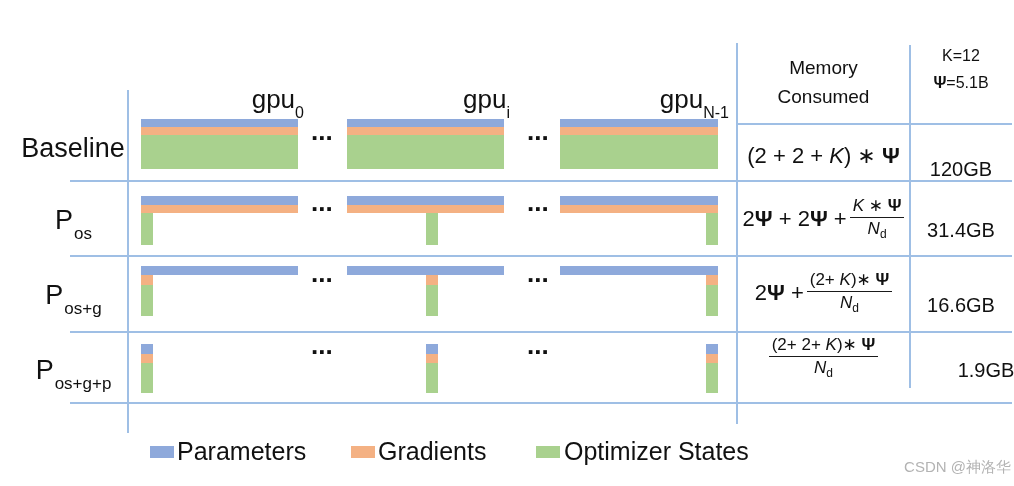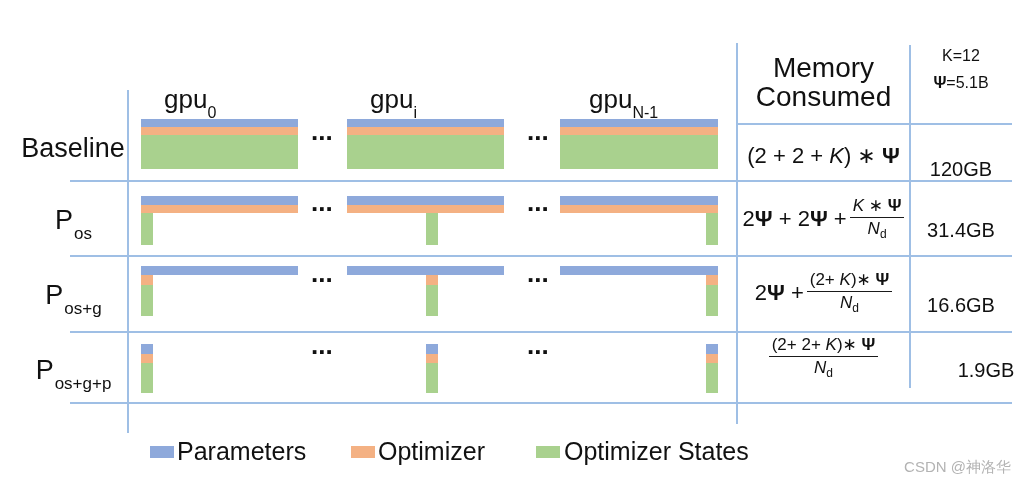--- a/index.html
+++ b/index.html
@@ -13,25 +13,25 @@
 
   
   .seg{position:absolute;}
   .seg-p{background:#8EA9DB;}
   .seg-g{background:#F4B183;}
   .seg-o{background:#A9D18E;}
 
   
   .rowlabel{position:absolute;left:0;width:146px;text-align:center;font-size:27px;color:#111;}
   .rowlabel sub{font-size:17px;position:relative;top:4px;left:1px;}
-  .gpuhead{position:absolute;width:140px;text-align:left;font-size:26px;color:#111;top:84px;}
+  .gpuhead{position:absolute;width:140px;text-align:right;font-size:26px;color:#111;top:84px;}
   .gpuhead sub{font-size:16px;position:relative;top:4px;}
   .dots{position:absolute;font-weight:700;font-size:26px;line-height:26px;height:26px;color:#111;letter-spacing:0px;}
 
-  .memhead{position:absolute;left:737px;width:173px;text-align:center;font-size:28px;line-height:29px;top:53px;color:#111;}
+  .memhead{position:absolute;left:737px;width:173px;text-align:center;font-size:19px;line-height:29px;top:53px;color:#111;}
   .consts{position:absolute;left:910px;width:102px;text-align:center;font-size:16px;line-height:22px;top:45px;color:#111;}
   .consts sub{font-size:11px;}
   .bold{font-weight:700;}
 
   .formula{position:absolute;left:737px;width:173px;display:flex;align-items:center;justify-content:center;
            font-family:Liberation Sans, sans-serif;font-size:22px;color:#111;}
   .formula .it{font-style:italic;}
   .formula .psi{font-weight:700;font-style:normal;}
   .frac{display:inline-flex;flex-direction:column;align-items:center;font-size:17px;line-height:1.15;margin-left:3px;}
   .frac .num{border-bottom:1.5px solid #1a1a1a;padding:0 3px 1px 3px;white-space:nowrap;}
@@ -153,19 +153,19 @@
   </div>
 
   <div class="val" style="top:146px;">120GB</div>
   <div class="val" style="top:207px;">31.4GB</div>
   <div class="val" style="top:282px;">16.6GB</div>
   <div class="val" style="top:347px;padding-left:25px;">1.9GB</div>
 
   <div class="legend-swatch seg-p" style="left:150px;"></div>
   <div class="legend-label" style="left:177px;">Parameters</div>
   <div class="legend-swatch seg-g" style="left:351px;"></div>
-  <div class="legend-label" style="left:378px;">Optimizer</div>
+  <div class="legend-label" style="left:378px;">Gradients</div>
   <div class="legend-swatch seg-o" style="left:536px;"></div>
   <div class="legend-label" style="left:564px;">Optimizer States</div>
 
   <div class="watermark">CSDN @神洛华</div>
 
 </div>
 
 </body></html>

